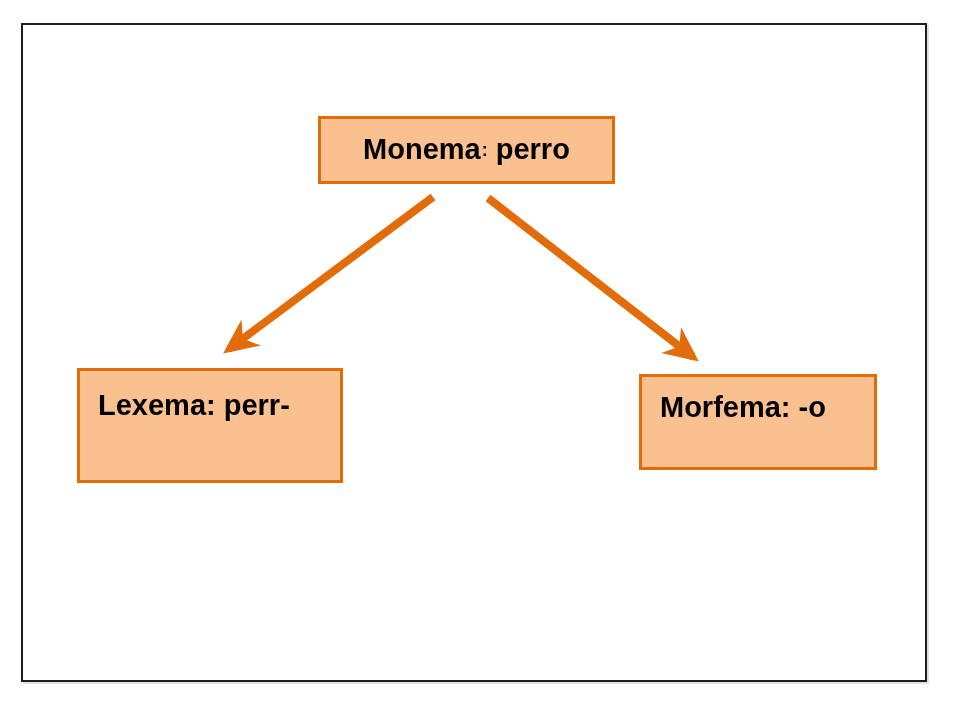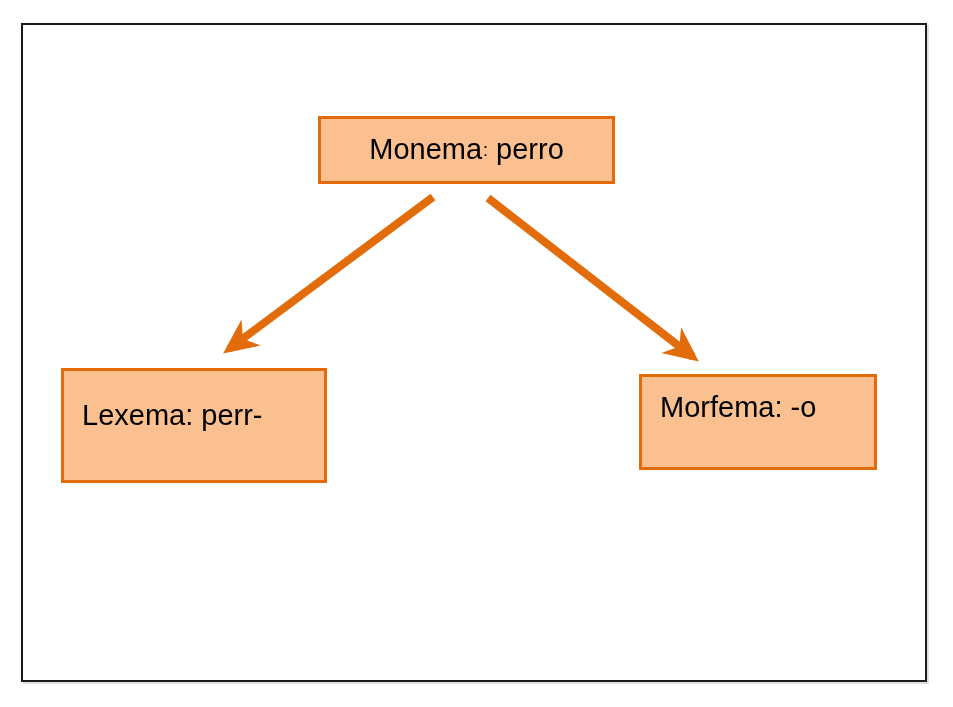--- a/index.html
+++ b/index.html
@@ -7,20 +7,21 @@
     padding: 0;
     background: #ffffff;
     font-family: "Liberation Sans", sans-serif;
   }
   .canvas {
     position: relative;
     width: 953px;
     height: 707px;
     background: #ffffff;
     overflow: hidden;
+    font-weight: bold;
   }
   .slide-frame {
     position: absolute;
     left: 21px;
     top: 23px;
     width: 906px;
     height: 659px;
     border: 2px solid #1c1c1c;
     background: #ffffff;
     box-shadow: 2px 2px 0 rgba(0,0,0,0.12);
@@ -44,25 +45,25 @@
     display: flex;
     align-items: center;
     justify-content: center;
   }
   .node-monema .colon {
     font-size: 0.62em;
     align-self: center;
     margin: 0 8px 0 1px;
   }
   .node-lexema {
-    left: 61px;
+    left: 77px;
     top: 368px;
     width: 266px;
     height: 115px;
-    padding: 28px 0 0 18px;
+    padding: 18px 0 0 18px;
   }
   .node-morfema {
     left: 639px;
     top: 374px;
     width: 238px;
     height: 96px;
     padding: 14px 0 11px 18px;
   }
   .arrow-layer {
     position: absolute;

